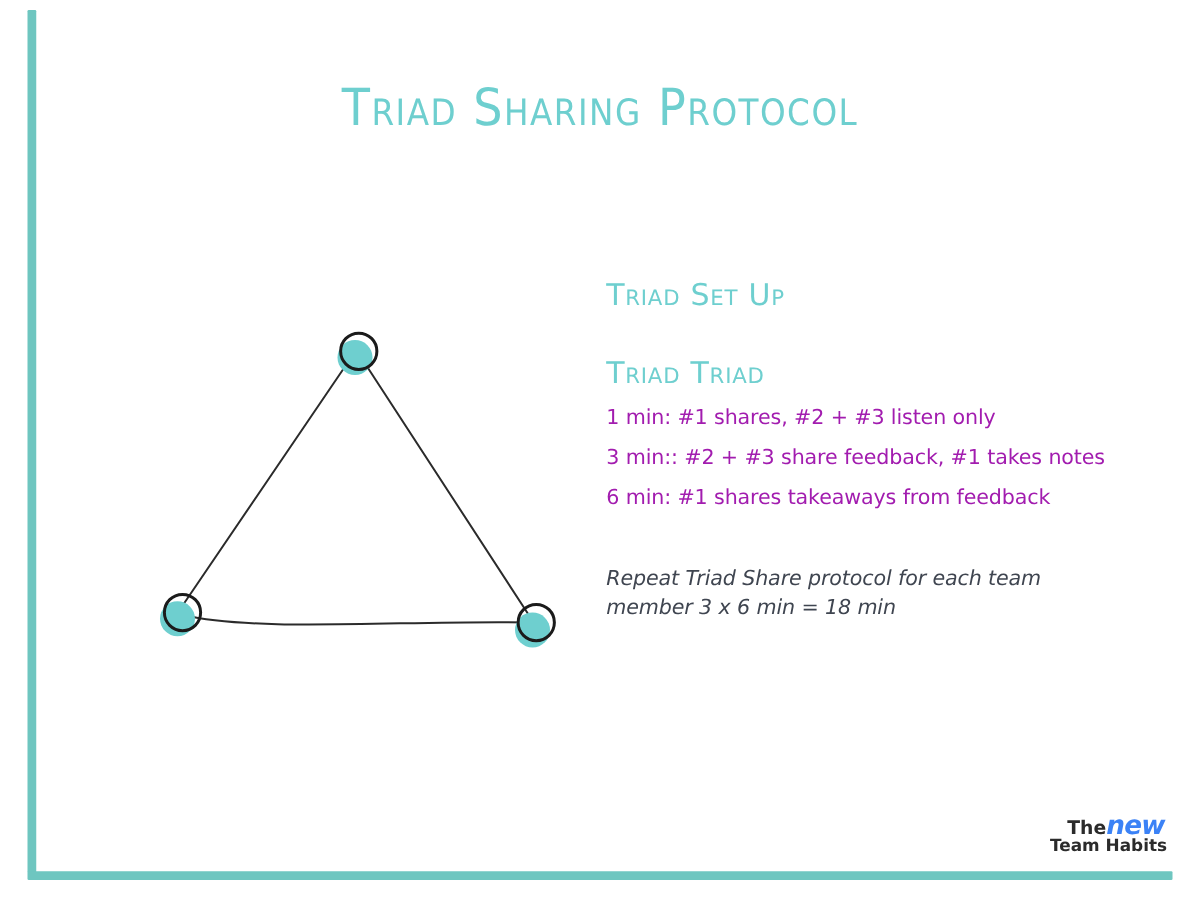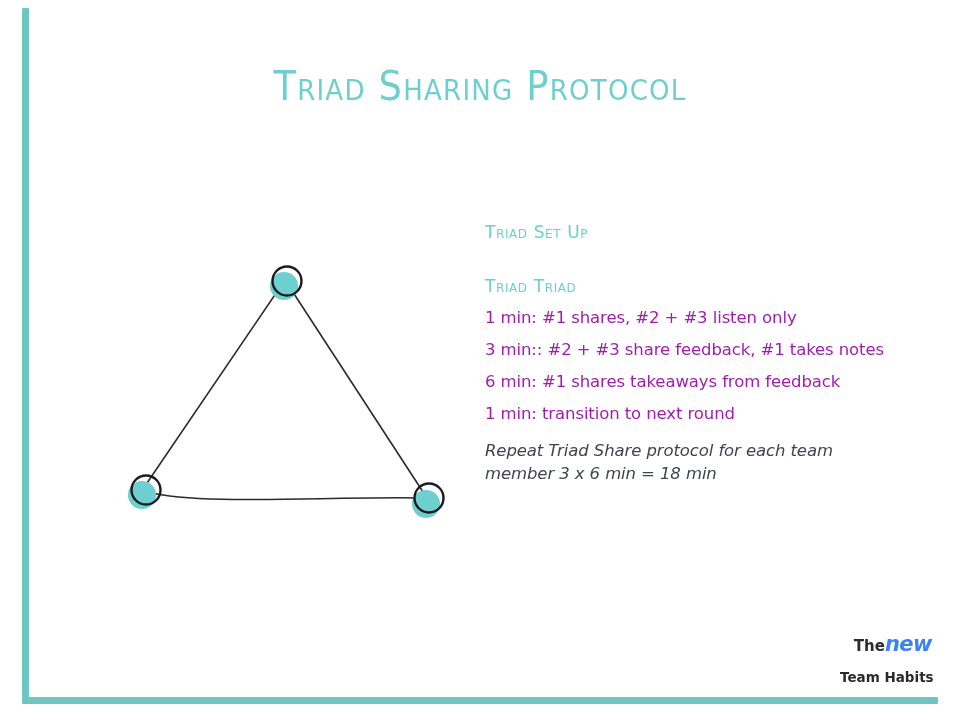--- a/index.html
+++ b/index.html
@@ -67,21 +67,21 @@
   .content {
     position: absolute;
     left: 485px;
     top: 222px;
     width: 400px;
     color: #3a3f46;
   }
   .section-heading {
     color: #6ecfcf;
     font-family: "DejaVu Sans", sans-serif;
-    font-size: 17px;
+    font-size: 24px;
     font-variant: small-caps;
     letter-spacing: 0.6px;
     margin: 0 0 10px 0;
     font-weight: 400;
   }
   .body-text {
     font-family: "DejaVu Sans", sans-serif;
     font-size: 16.5px;
     line-height: 23px;
     color: #3f4550;
@@ -96,21 +96,21 @@
     color: #a21caf;
     margin: 0 0 9px 0;
     letter-spacing: -0.1px;
   }
   .footnote {
     font-family: "DejaVu Sans", sans-serif;
     font-size: 16.5px;
     line-height: 23px;
     color: #3f4550;
     font-style: italic;
-    margin: 14px 0 0 0;
+    margin: 42px 0 0 0;
     letter-spacing: -0.1px;
   }
   
   .logo {
     position: absolute;
     right: 28px;
     bottom: 36px;
     width: 92px;
     text-align: right;
     line-height: 1;
@@ -127,21 +127,21 @@
     font-style: italic;
     font-size: 21px;
     font-weight: bold;
     letter-spacing: -0.5px;
   }
   .logo-line2 {
     font-family: "DejaVu Sans", sans-serif;
     font-size: 13.5px;
     font-weight: bold;
     color: #2b2b2b;
-    margin-top: 16px;
+    margin-top: 0;
     white-space: nowrap;
   }
 </style>
 </head>
 <body>
 
 <div class="slide">
 
   <div class="left-bar"></div>
   <div class="bottom-bar"></div>
@@ -176,21 +176,20 @@
 
     <div class="block-setup">
       <h2 class="section-heading">Triad Set Up</h2>
     </div>
 
     <div>
       <h2 class="section-heading">Triad Triad</h2>
       <p class="list-item">1 min: #1 shares, #2 + #3 listen only</p>
       <p class="list-item">3 min:: #2 + #3 share feedback, #1 takes notes</p>
       <p class="list-item">6 min: #1 shares takeaways from feedback</p>
-      <p class="list-item">1 min: transition to next round</p>
       <p class="footnote">Repeat Triad Share protocol for each team member 3 x 6 min = 18 min</p>
     </div>
 
   </div>
 
   <div class="logo">
     <div class="logo-line1"><span>The</span><span class="logo-new">new</span></div>
     <div class="logo-line2">Team Habits</div>
   </div>
 

